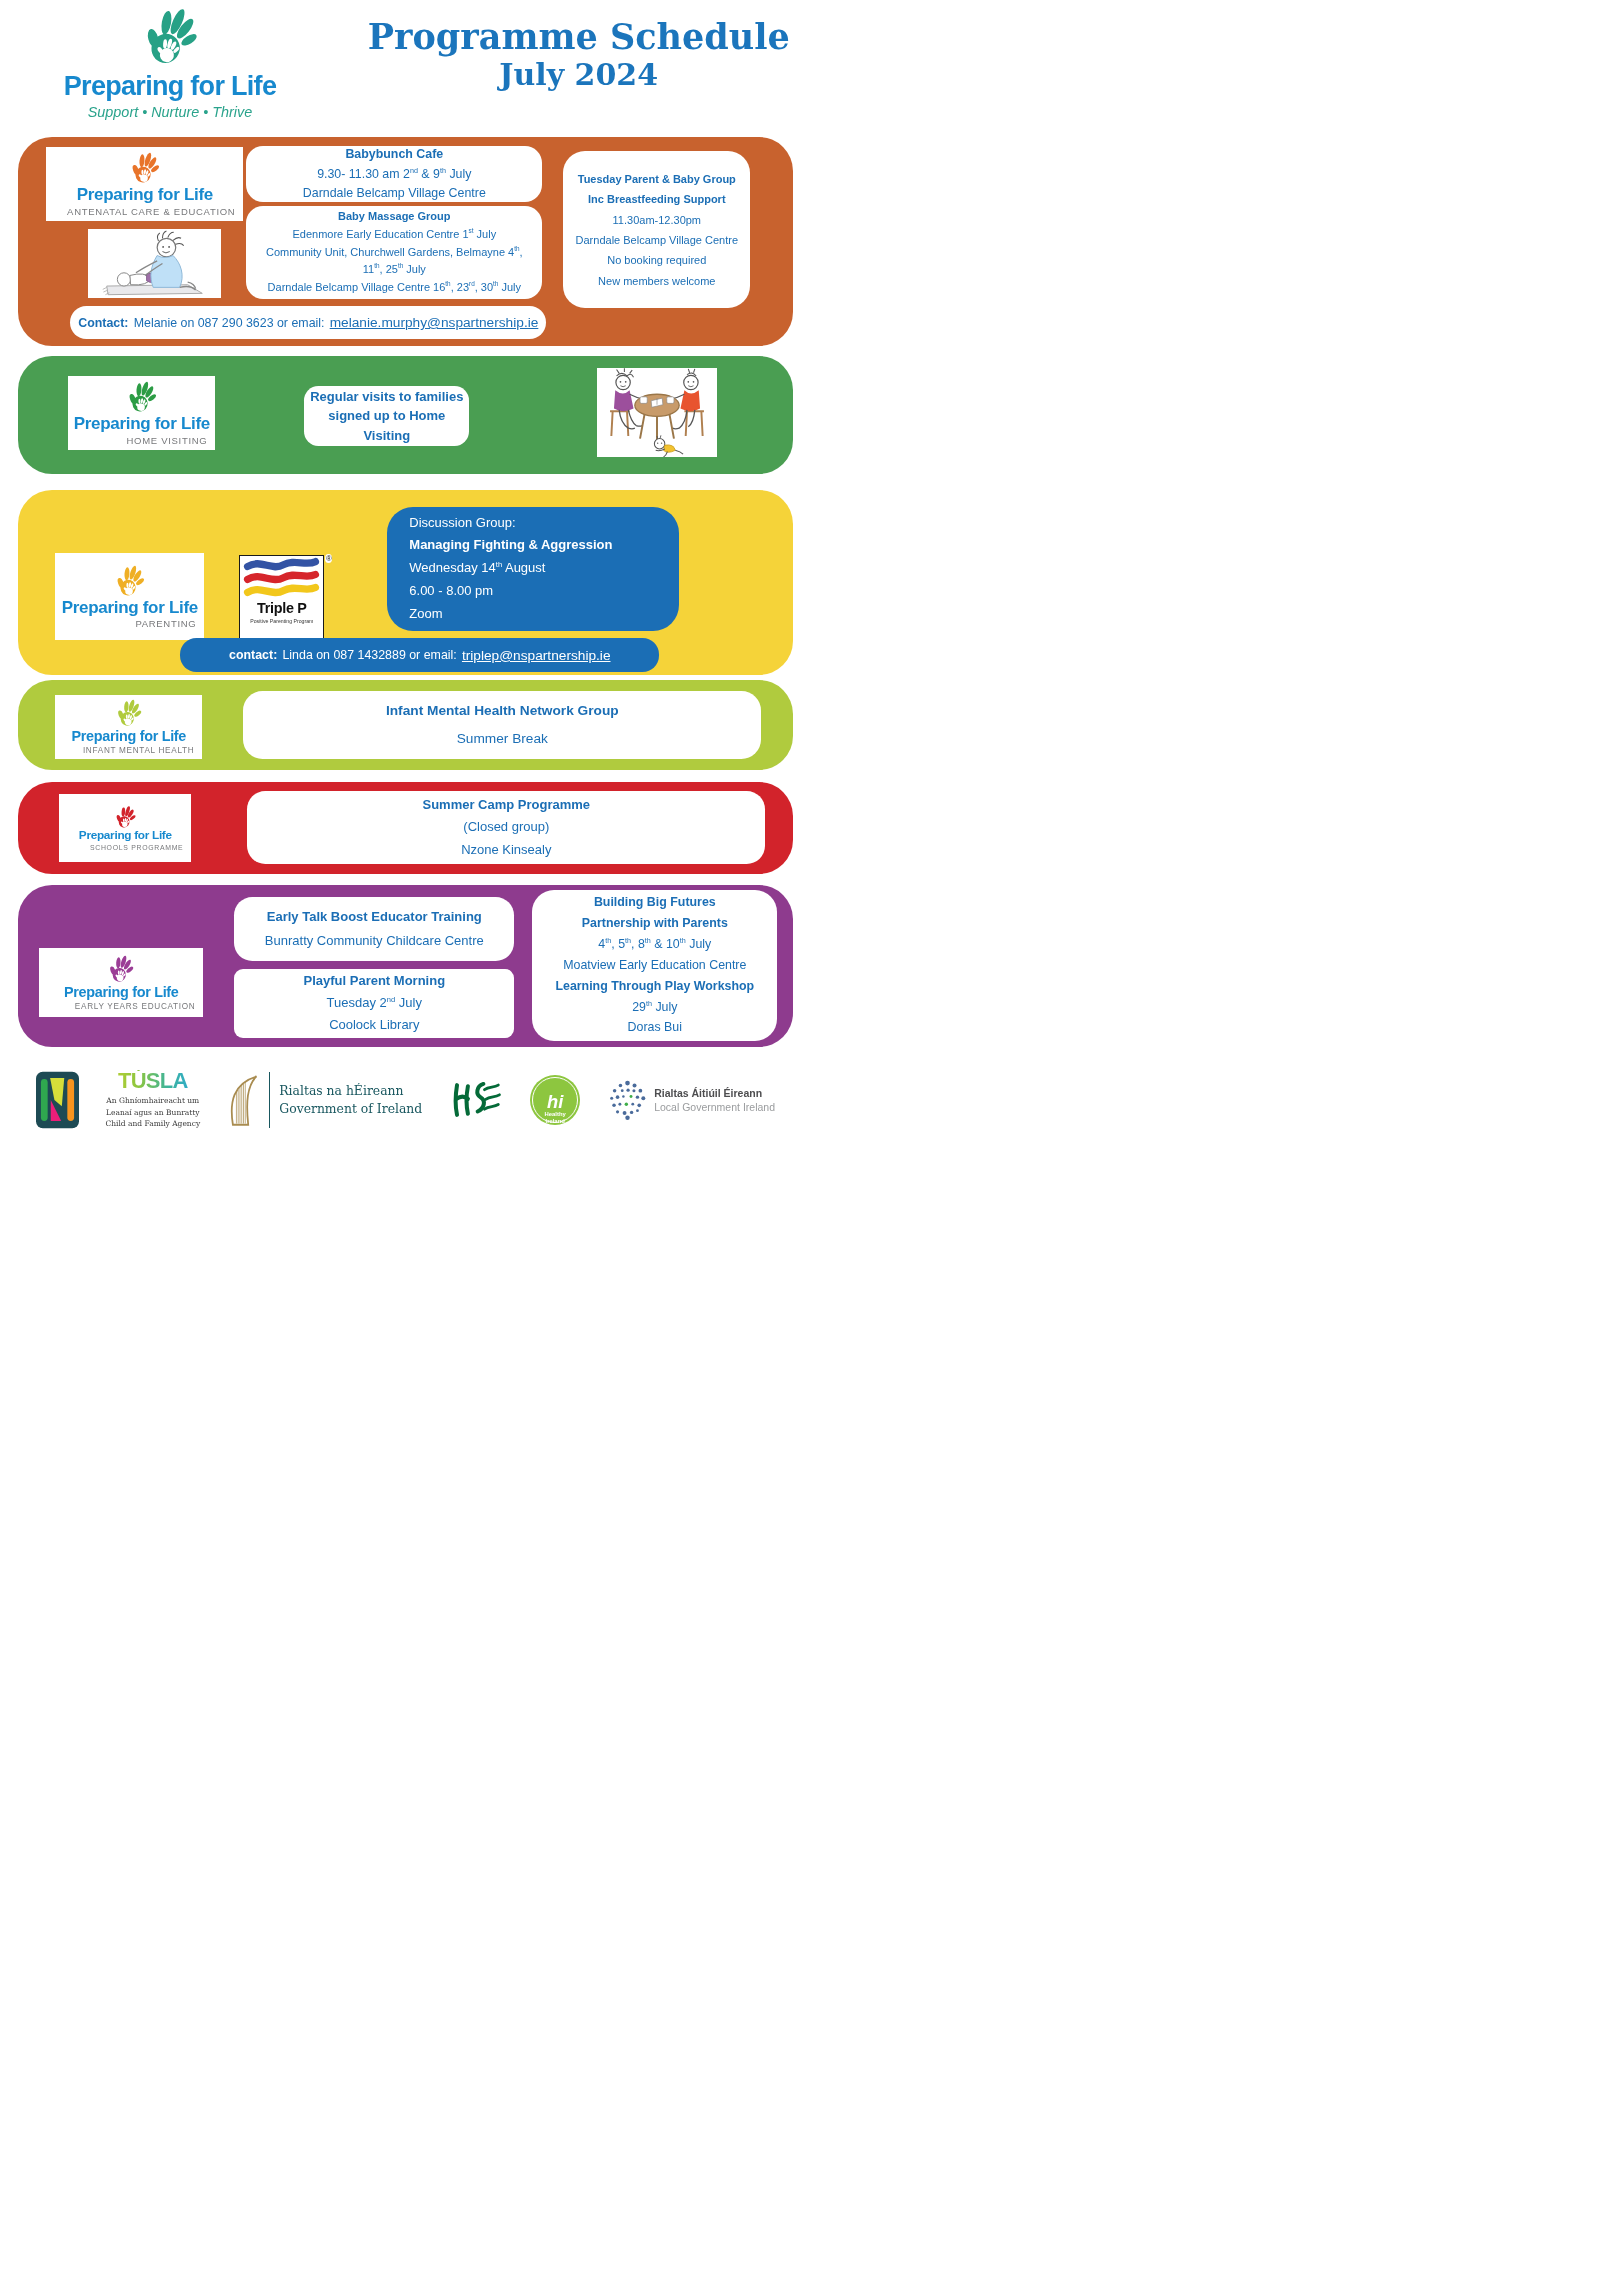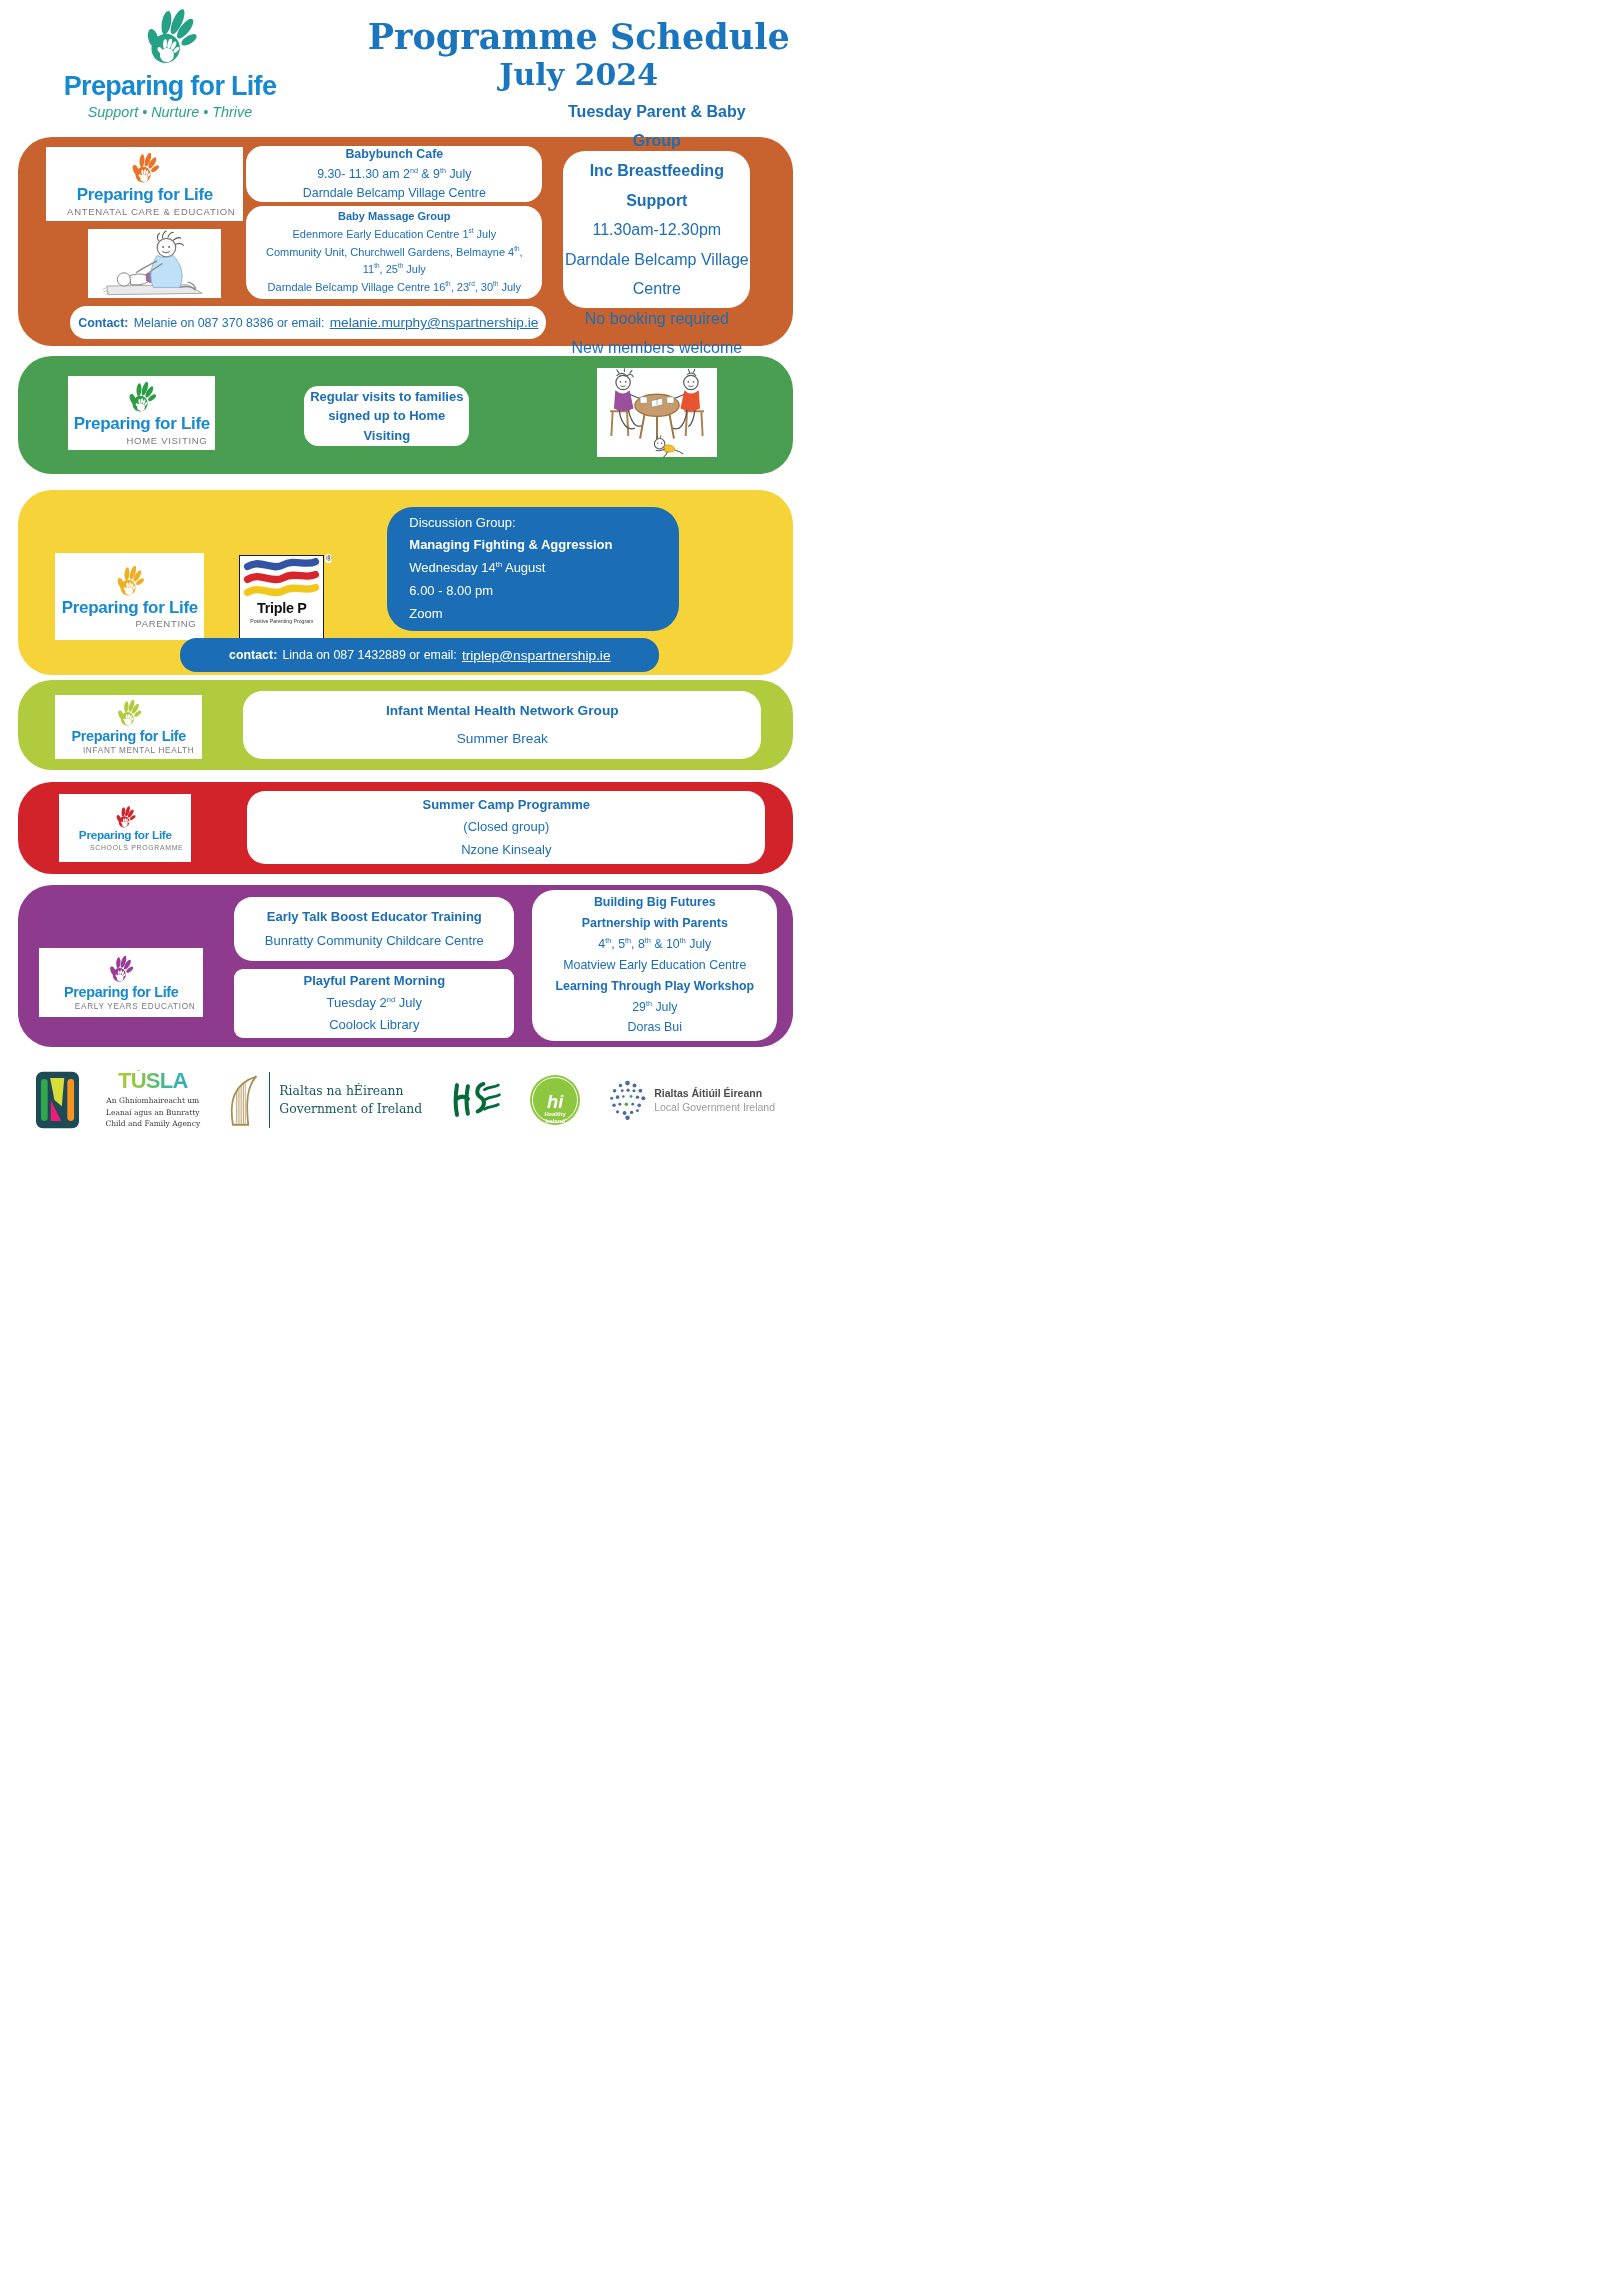--- a/index.html
+++ b/index.html
@@ -42,21 +42,21 @@
   .plogo--sm .plogo-name{font-size:11.8px;}
   .plogo--sm .plogo-cap{font-size:6.9px;}
 
   
   #sec-antenatal{height:209px;background:#C8622E;margin-top:0;}
   #ant-logo{left:28px;top:9.8px;width:197px;height:74px;}
   #ant-illus{left:70px;top:92px;width:133px;height:69px;background:#fff;position:absolute;}
   #ant-box1{left:228px;top:9.2px;width:296px;height:56px;font-size:12.4px;}
   #ant-box2{left:228px;top:69px;width:296px;height:93px;font-size:11px;}
   #ant-box2 .ln{line-height:1.62;white-space:nowrap;}
-  #ant-box3{left:545px;top:14.4px;width:187px;height:157px;font-size:16px;border-radius:22px;}
+  #ant-box3{left:545px;top:14.4px;width:187px;height:157px;font-size:11px;border-radius:22px;}
   #ant-box3 .ln{line-height:1.85;}
   .contactbar{position:absolute;display:flex;align-items:center;justify-content:center;gap:5.2px;
               font-size:12.4px;border-radius:16.4px;}
   #ant-contact{left:52px;top:169px;width:476px;height:33px;background:#fff;color:#1B6EB5;}
   .contact-label{font-weight:bold;}
   .contact-email{text-decoration:underline;font-size:13.7px;color:inherit;}
 
   
   #sec-hv{height:118px;background:#4A9E52;margin-top:9.8px;}
   #hv-logo{left:50px;top:20px;width:147px;height:74px;}
@@ -210,21 +210,21 @@
         <div class="ln b">Tuesday Parent &amp; Baby Group</div>
         <div class="ln b">Inc Breastfeeding Support</div>
         <div class="ln">11.30am-12.30pm</div>
         <div class="ln">Darndale Belcamp Village Centre</div>
         <div class="ln">No booking required</div>
         <div class="ln">New members welcome</div>
       </div>
 
     <div class="contactbar" id="ant-contact">
       <span class="contact-label">Contact:</span>
-      <span>Melanie on 087 370 8386 or email:</span>
+      <span>Melanie on 087 290 3623 or email:</span>
       <a class="contact-email">melanie.murphy@nspartnership.ie</a>
     </div>
   </div>
 
   <div class="sec" id="sec-hv">
     <div class="plogo plogo--lg" id="hv-logo">
       <svg class="hand" viewBox="0 0 46 54" width="30" height="35">
           <use href="#hand"></use>
         </svg>
       <div class="plogo-name">Preparing for Life</div>

